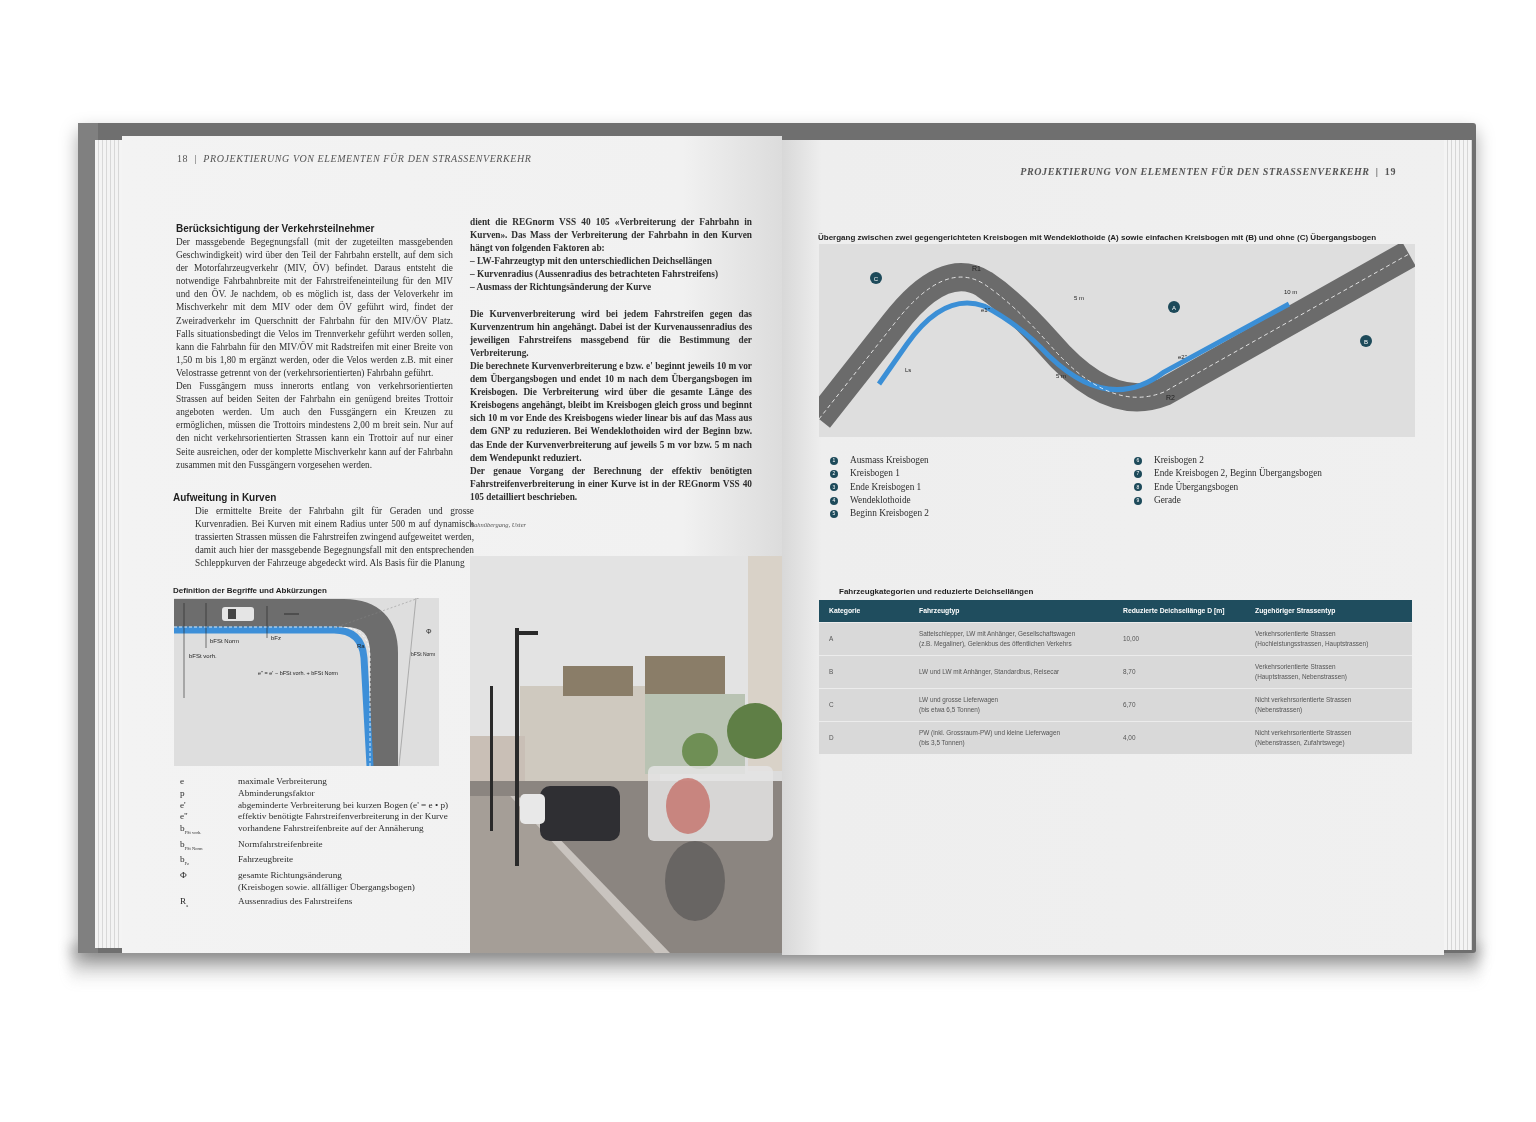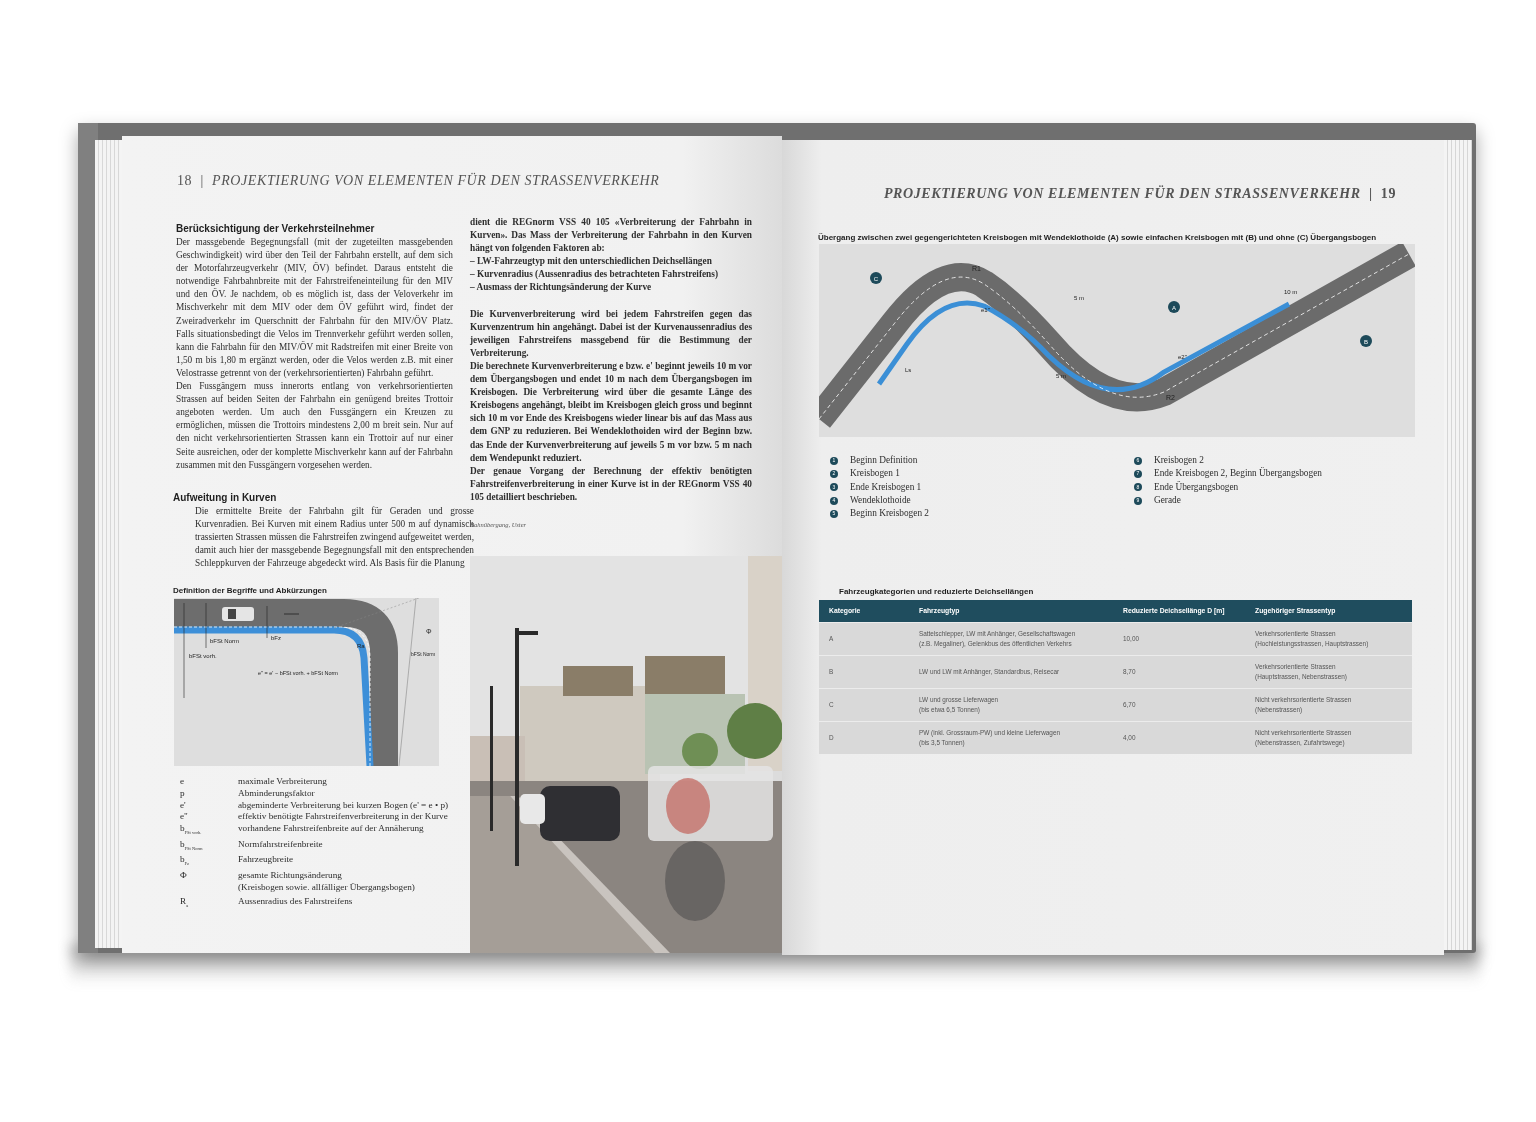--- a/index.html
+++ b/index.html
@@ -16,21 +16,21 @@
     background: repeating-linear-gradient(90deg, #f4f4f4 0 3px, #d8d8d8 3px 4px); }
   .page-edges-r { position: absolute; left: 1440px; top: 140px; width: 32px; height: 810px;
     background: repeating-linear-gradient(90deg, #f4f4f4 0 3px, #d6d6d6 3px 4px); }
 
   .page { position: absolute; background: #efefef; }
   .page-left { left: 122px; top: 136px; width: 660px; height: 817px;
     background: linear-gradient(90deg, #f3f3f3 0%, #f1f1f1 85%, #dcdcdc 100%); }
   .page-right { left: 782px; top: 140px; width: 662px; height: 815px;
     background: linear-gradient(90deg, #d8d8d8 0%, #eeeeee 6%, #f0f0f0 100%); }
 
-  .running-head { position: absolute; font-size: 14px; letter-spacing: .6px; color: #555; font-family: "Liberation Serif", serif; margin-top: 20px; }
+  .running-head { position: absolute; font-size: 10px; letter-spacing: .6px; color: #555; font-family: "Liberation Serif", serif; }
   .running-head .title { font-style: italic; text-transform: uppercase; }
   .rh-left { left: 55px; top: 17px; }
   .rh-right { right: 48px; top: 26px; text-align: right; font-weight: bold; }
 
   .heading { position: absolute; font-family: "Liberation Sans", sans-serif; font-weight: bold; font-size: 10px; color: #1f1f1f; }
   .body-text { position: absolute; font-size: 9.3px; line-height: 13.1px; text-align: justify; color: #2e2e2e; }
   .body-text p { margin: 0; }
   .body-text .gap { height: 13px; }
 
   .fig-title { position: absolute; font-family: "Liberation Sans", sans-serif; font-weight: bold; font-size: 8px; color: #1f1f1f; }
@@ -220,21 +220,21 @@
       <text x="86" y="128" font-size="6" fill="#222" font-family="Liberation Sans, sans-serif">Ls</text>
       <text x="255" y="56" font-size="6" fill="#222" font-family="Liberation Sans, sans-serif">5 m</text>
       <text x="237" y="134" font-size="6" fill="#222" font-family="Liberation Sans, sans-serif">5 m</text>
       <text x="465" y="50" font-size="6" fill="#222" font-family="Liberation Sans, sans-serif">10 m</text>
     </svg>
   </div>
 
   <div class="legend-list" style="left:48px; top:314px;">
     <div class="row">
         <span class="num">1</span>
-        <span>Beginn Definition</span>
+        <span>Ausmass Kreisbogen</span>
       </div>
     <div class="row">
         <span class="num">2</span>
         <span>Kreisbogen 1</span>
       </div>
     <div class="row">
         <span class="num">3</span>
         <span>Ende Kreisbogen 1</span>
       </div>
     <div class="row">

